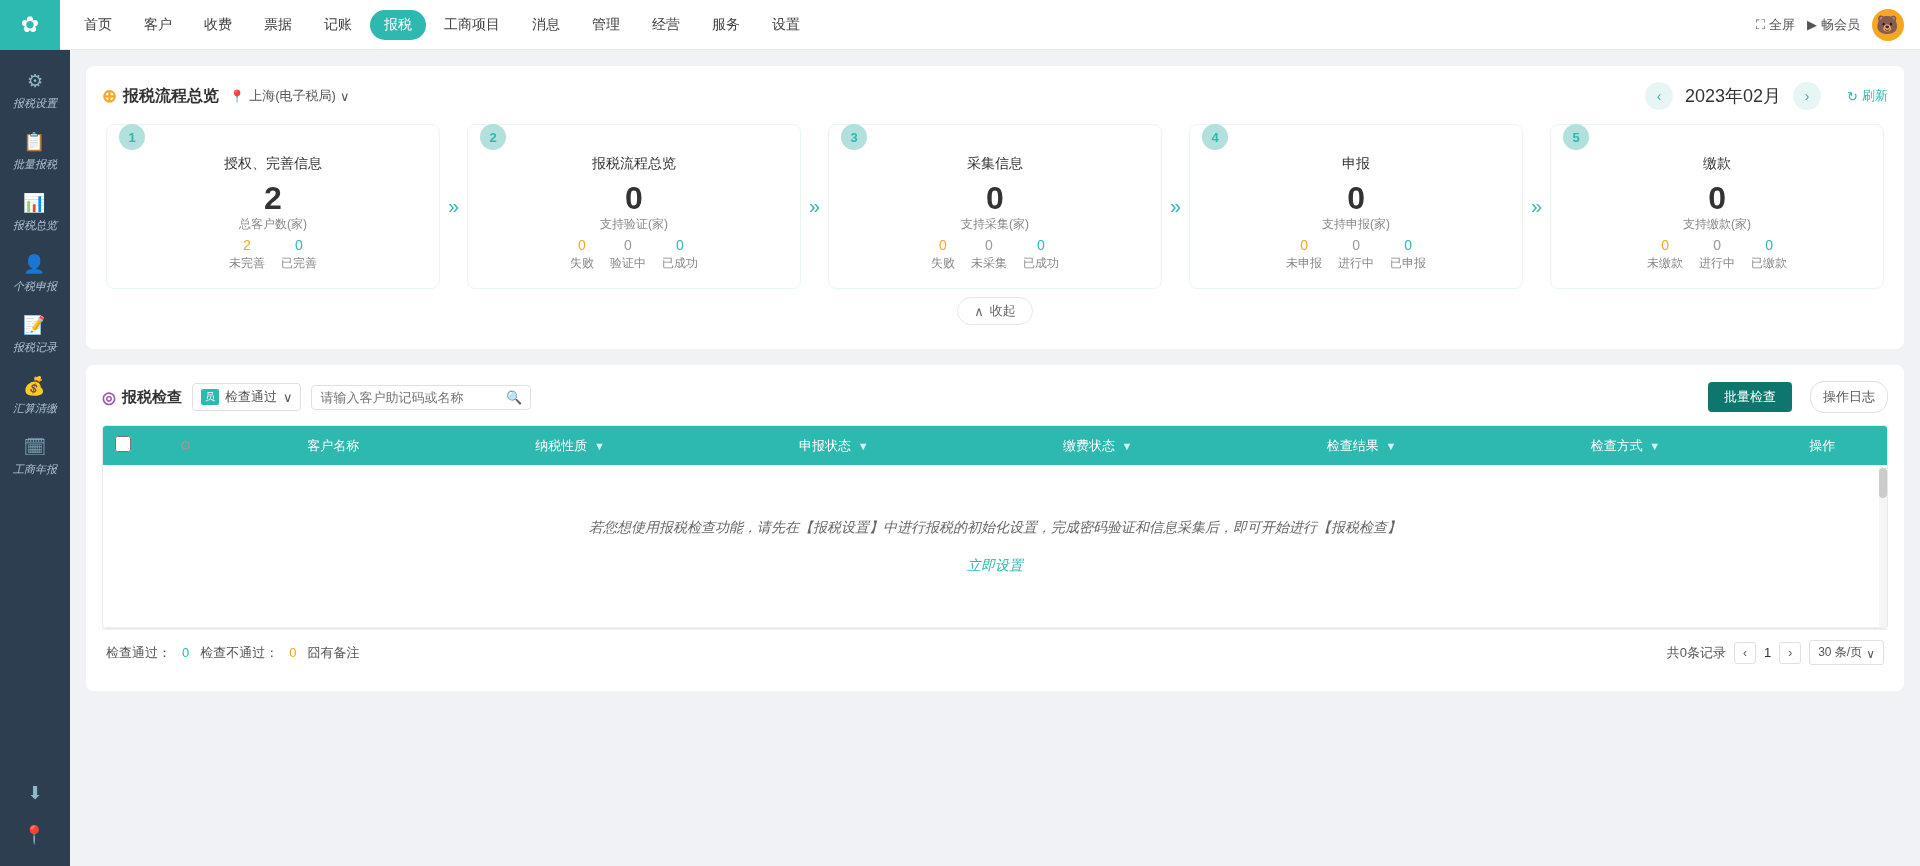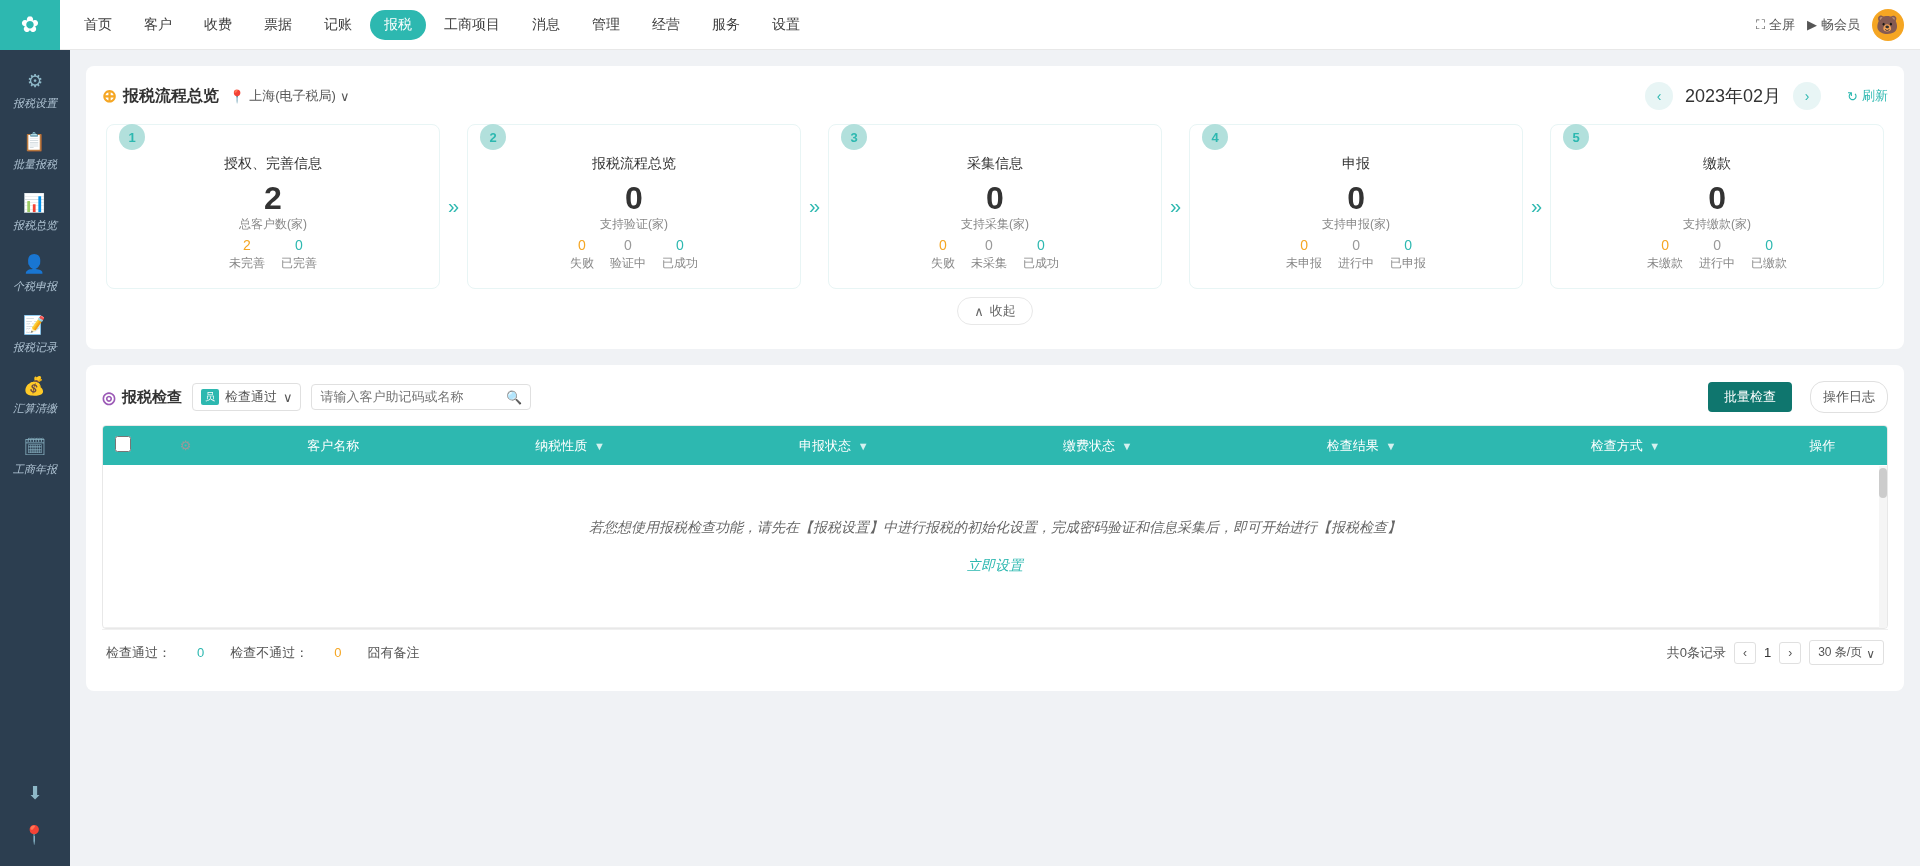--- a/index.html
+++ b/index.html
@@ -62,40 +62,40 @@
     .collapse-btn { display: flex; align-items: center; gap: 6px; color: #666; cursor: pointer; font-size: 13px; border: 1px solid #e8e8e8; border-radius: 20px; padding: 4px 16px; background: white; }
 
     
     .check-section { background: white; border-radius: 8px; padding: 16px; }
     .check-header { display: flex; align-items: center; gap: 10px; margin-bottom: 12px; }
     .check-title { font-size: 15px; font-weight: bold; color: #333; display: flex; align-items: center; gap: 6px; }
     .check-title-icon { color: #9b59b6; font-size: 16px; }
     .employee-select { display: flex; align-items: center; border: 1px solid #e0e0e0; border-radius: 4px; padding: 4px 8px; gap: 6px; cursor: pointer; font-size: 13px; color: #555; }
     .emp-icon { background: #2db8b0; color: white; font-size: 10px; padding: 1px 4px; border-radius: 2px; }
     .search-bar { display: flex; align-items: center; border: 1px solid #e0e0e0; border-radius: 4px; padding: 4px 8px; gap: 6px; flex: 1; max-width: 220px; }
-    .search-bar input { border: none; outline: none; font-size: 13px; color: #555; width: 100%; background: transparent; font-family: Liberation Serif, serif; }
+    .search-bar input { border: none; outline: none; font-size: 13px; color: #555; width: 100%; background: transparent; }
     .search-icon-btn { color: #999; cursor: pointer; }
     .btn-orange { background: #0f766e; color: white; border: none; border-radius: 4px; padding: 6px 16px; cursor: pointer; font-size: 13px; margin-left: auto; }
     .btn-outline { background: white; color: #555; border: 1px solid #e0e0e0; border-radius: 14px; padding: 6px 12px; cursor: pointer; font-size: 13px; margin-left: 8px; }
 
     
     .check-table { width: 100%; border-collapse: collapse; }
     .check-table th { background: #2db8b0; color: white; padding: 10px 8px; text-align: center; font-weight: 500; font-size: 13px; }
     .check-table th:first-child { width: 40px; }
     .check-table td { padding: 8px; text-align: center; border-bottom: 1px solid #f0f0f0; font-size: 13px; font-style: italic; }
     .table-checkbox { width: 16px; height: 16px; cursor: pointer; }
     .gear-icon { color: #999; cursor: pointer; }
     .filter-icon { font-size: 11px; color: rgba(255,255,255,0.8); margin-left: 3px; }
 
     
     .empty-msg { text-align: center; padding: 40px 20px; color: #666; font-size: 14px; line-height: 2; }
     .empty-link { color: #2db8b0; cursor: pointer; text-decoration: none; }
 
     
-    .table-footer { display: flex; align-items: center; padding: 10px 4px; font-size: 13px; color: #555; border-top: 1px solid #f0f0f0; gap: 26px; }
+    .table-footer { display: flex; align-items: center; padding: 10px 4px; font-size: 13px; color: #555; border-top: 1px solid #f0f0f0; gap: 11px; }
     .footer-link { color: #2db8b0; cursor: pointer; }
     .footer-link.orange { color: #f5a623; }
     .pagination { margin-left: auto; display: flex; align-items: center; gap: 8px; }
     .page-btn { border: 1px solid #e0e0e0; background: white; padding: 3px 8px; border-radius: 3px; cursor: pointer; font-size: 12px; color: #555; }
     .page-current { color: #333; font-weight: 500; }
     .per-page { display: flex; align-items: flex-end; gap: 4px; border: 1px solid #e0e0e0; border-radius: 3px; padding: 3px 8px; cursor: pointer; font-size: 12px; }
   </style>
 </head>
 <body>
 

